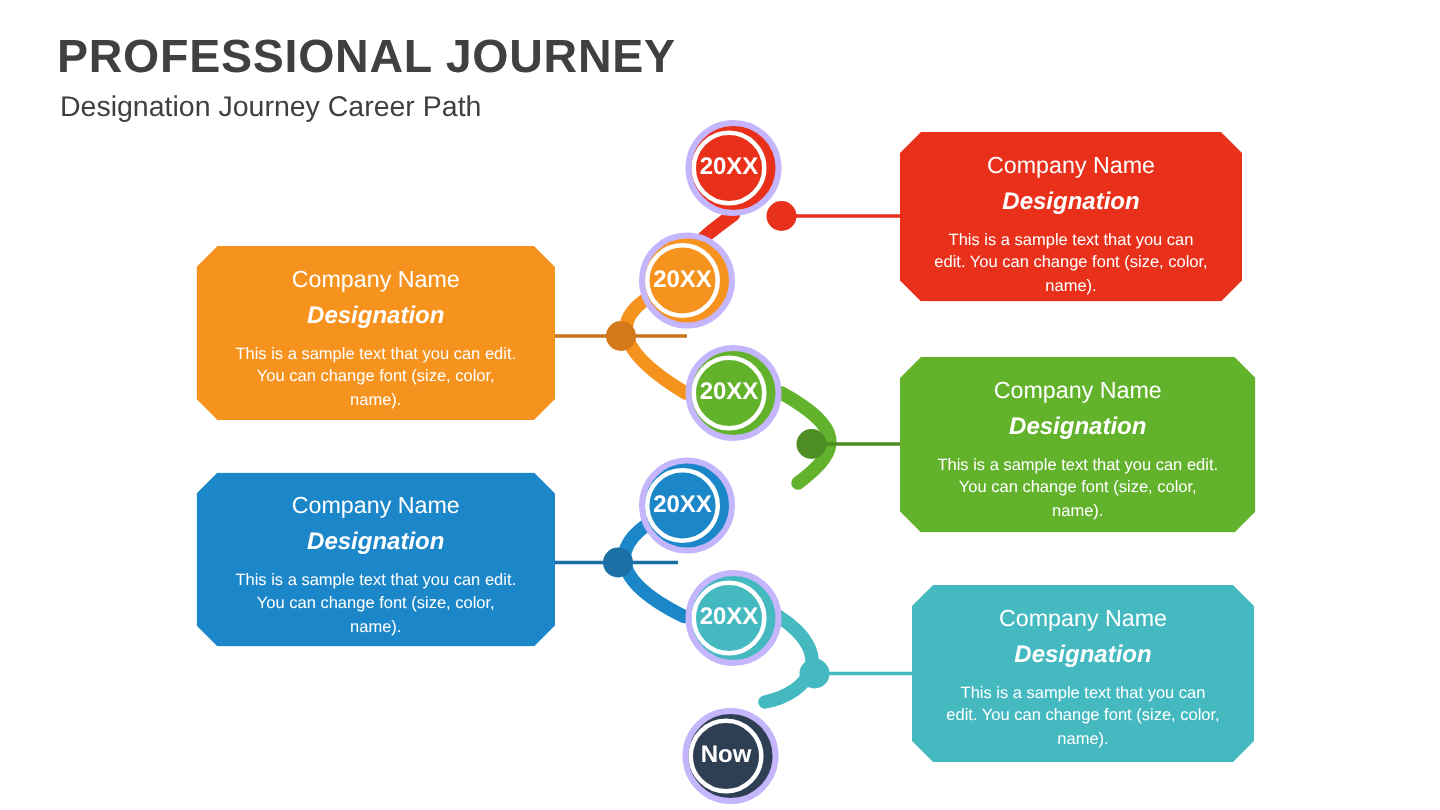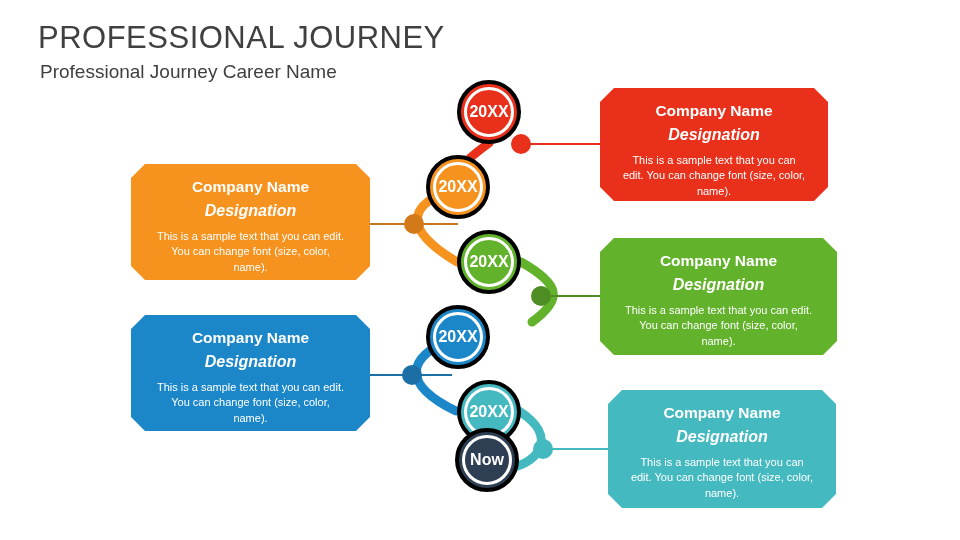--- a/index.html
+++ b/index.html
@@ -19,21 +19,21 @@
     height: 540px;
     background: #ffffff;
   }
 
   
   #title {
     position: absolute;
     left: 38px;
     top: 20px;
     font-size: 31px;
-    font-weight: normal;
+    font-weight: bold;
     letter-spacing: 0.5px;
     color: #404040;
     font-family: "Liberation Sans", sans-serif;
   }
   #subtitle {
     position: absolute;
     left: 40px;
     top: 61px;
     font-size: 19px;
     color: #3f3f3f;
@@ -49,24 +49,24 @@
     height: 540px;
   }
 
   
   .node {
     position: absolute;
     width: 64px;
     height: 64px;
     border-radius: 50%;
     box-sizing: border-box;
-    border: 4px solid #000000;
+    border: 4px solid #c4b5fd;
     display: flex;
     align-items: center;
-    justify-content: center;
+    justify-content: flex-start;
     color: #ffffff;
     font-weight: bold;
     font-size: 16px;
     font-family: "Liberation Sans", sans-serif;
     z-index: 5;
   }
   .node .inner {
     width: 50px;
     height: 50px;
     border-radius: 50%;
@@ -81,21 +81,21 @@
   .card {
     position: absolute;
     box-sizing: border-box;
     color: #ffffff;
     padding: 14px 22px 16px 22px;
     text-align: center;
     z-index: 4;
   }
   .card .cname {
     font-size: 15.5px;
-    font-weight: bold;
+    font-weight: normal;
     line-height: 1.2;
     margin-bottom: 5px;
   }
   .card .desig {
     font-size: 16px;
     font-style: italic;
     font-weight: bold;
     margin-bottom: 9px;
   }
   .card .body {
@@ -107,21 +107,21 @@
                        100% calc(100% - 14px), calc(100% - 14px) 100%,
                        14px 100%, 0 calc(100% - 14px), 0 14px);
   }
 </style>
 </head>
 <body>
 
 <div id="slide">
 
   <div id="title">PROFESSIONAL JOURNEY</div>
-  <div id="subtitle">Professional Journey Career Name</div>
+  <div id="subtitle">Designation Journey Career Path</div>
 
   <svg id="connectors" viewBox="0 0 960 540">
 
     <path d="M 489 143 C 462 163 462 163 458 187" stroke="#E8301B" stroke-width="9" fill="none" stroke-linecap="round"></path>
     <path d="M 458 187 C 404 205 404 230 457 262" stroke="#F6921E" stroke-width="9" fill="none" stroke-linecap="round"></path>
     <path d="M 521 262 C 562 285 562 300 532 322" stroke="#62B22C" stroke-width="9" fill="none" stroke-linecap="round"></path>
     <path d="M 456 337 C 403 358 403 385 456 411" stroke="#1B87C9" stroke-width="9" fill="none" stroke-linecap="round"></path>
     <path d="M 519 411 C 558 436 540 462 510 468" stroke="#45B9C0" stroke-width="9" fill="none" stroke-linecap="round"></path>
 
     <line x1="521" y1="144" x2="600" y2="144" stroke="#E8301B" stroke-width="2.2"></line>
@@ -158,21 +158,21 @@
   <div class="node" style="left:426px; top:305px; background:#1B87C9;">
     <div class="inner">
       <span>20XX</span>
     </div>
   </div>
   <div class="node" style="left:457px; top:380px; background:#45B9C0;">
     <div class="inner">
       <span>20XX</span>
     </div>
   </div>
-  <div class="node" style="left:455px; top:428px; background:#2E3E53;">
+  <div class="node" style="left:455px; top:472px; background:#2E3E53;">
     <div class="inner">
       <span>Now</span>
     </div>
   </div>
 
   <div class="card clip-all" style="left:600px; top:88px; width:228px; height:113px; background:#E8301B;">
     <div class="cname">Company Name</div>
     <div class="desig">Designation</div>
     <div class="body">This is a sample text that you can edit. You can change font (size, color, name).</div>
   </div>

